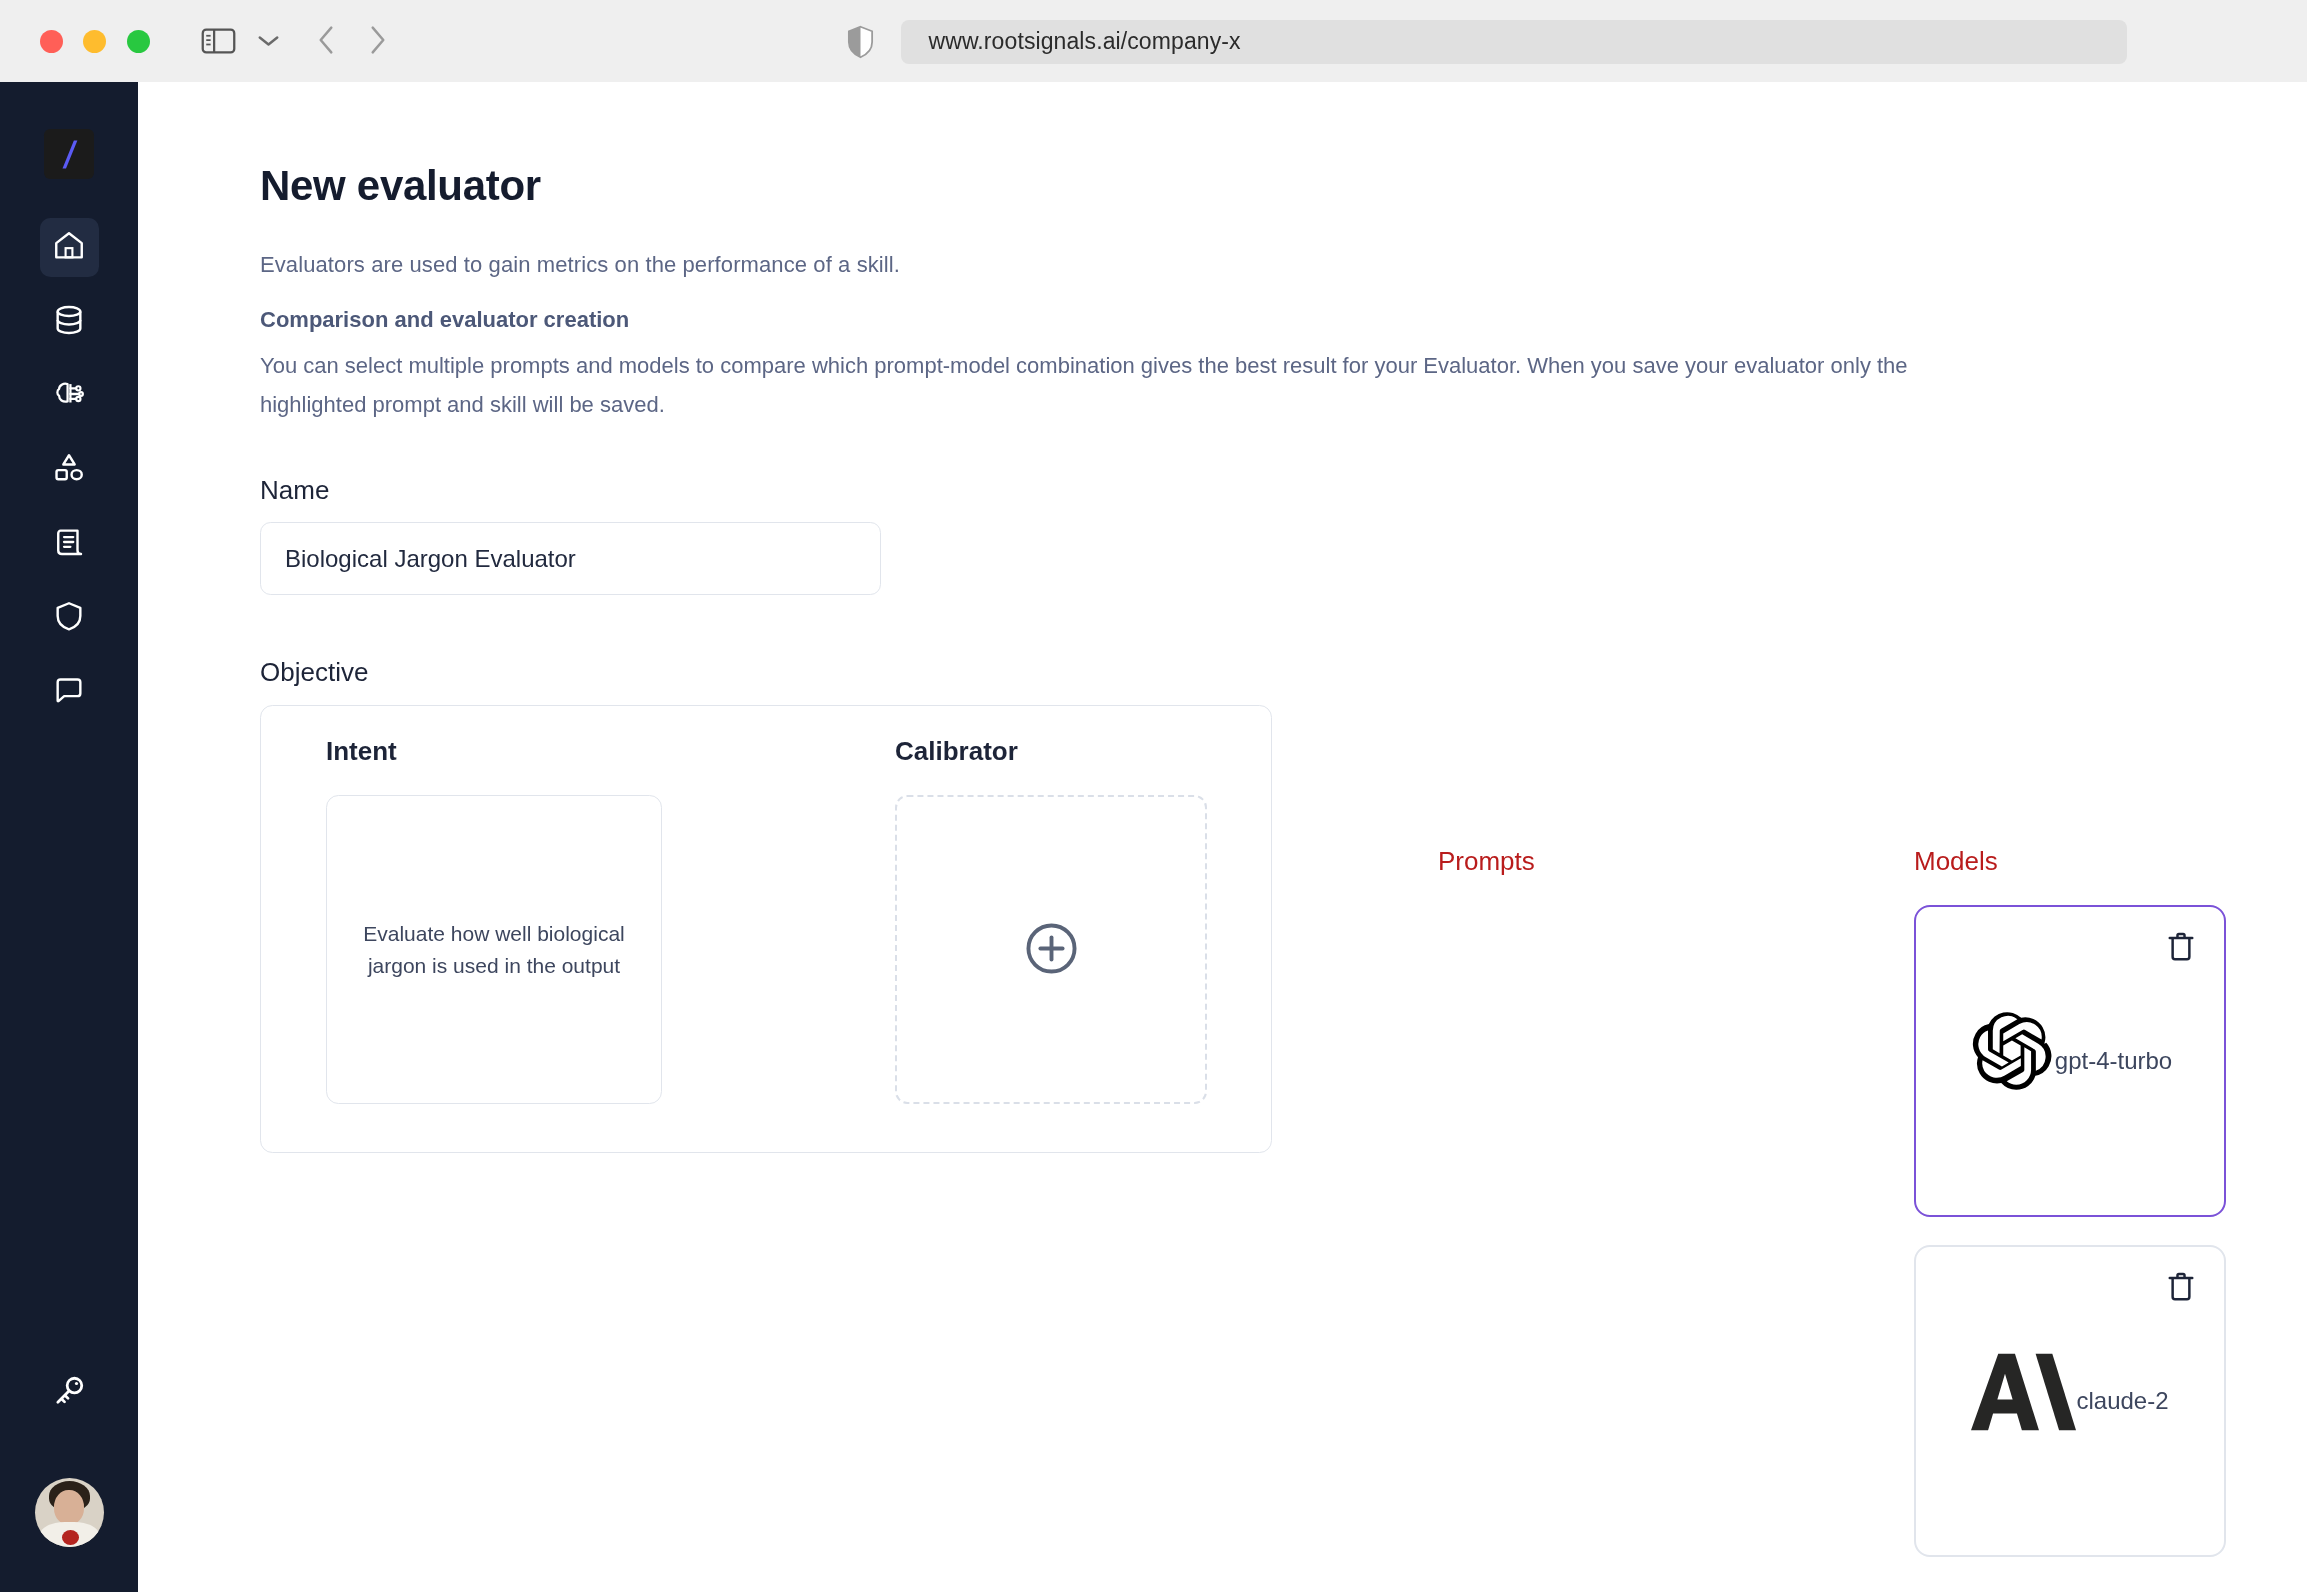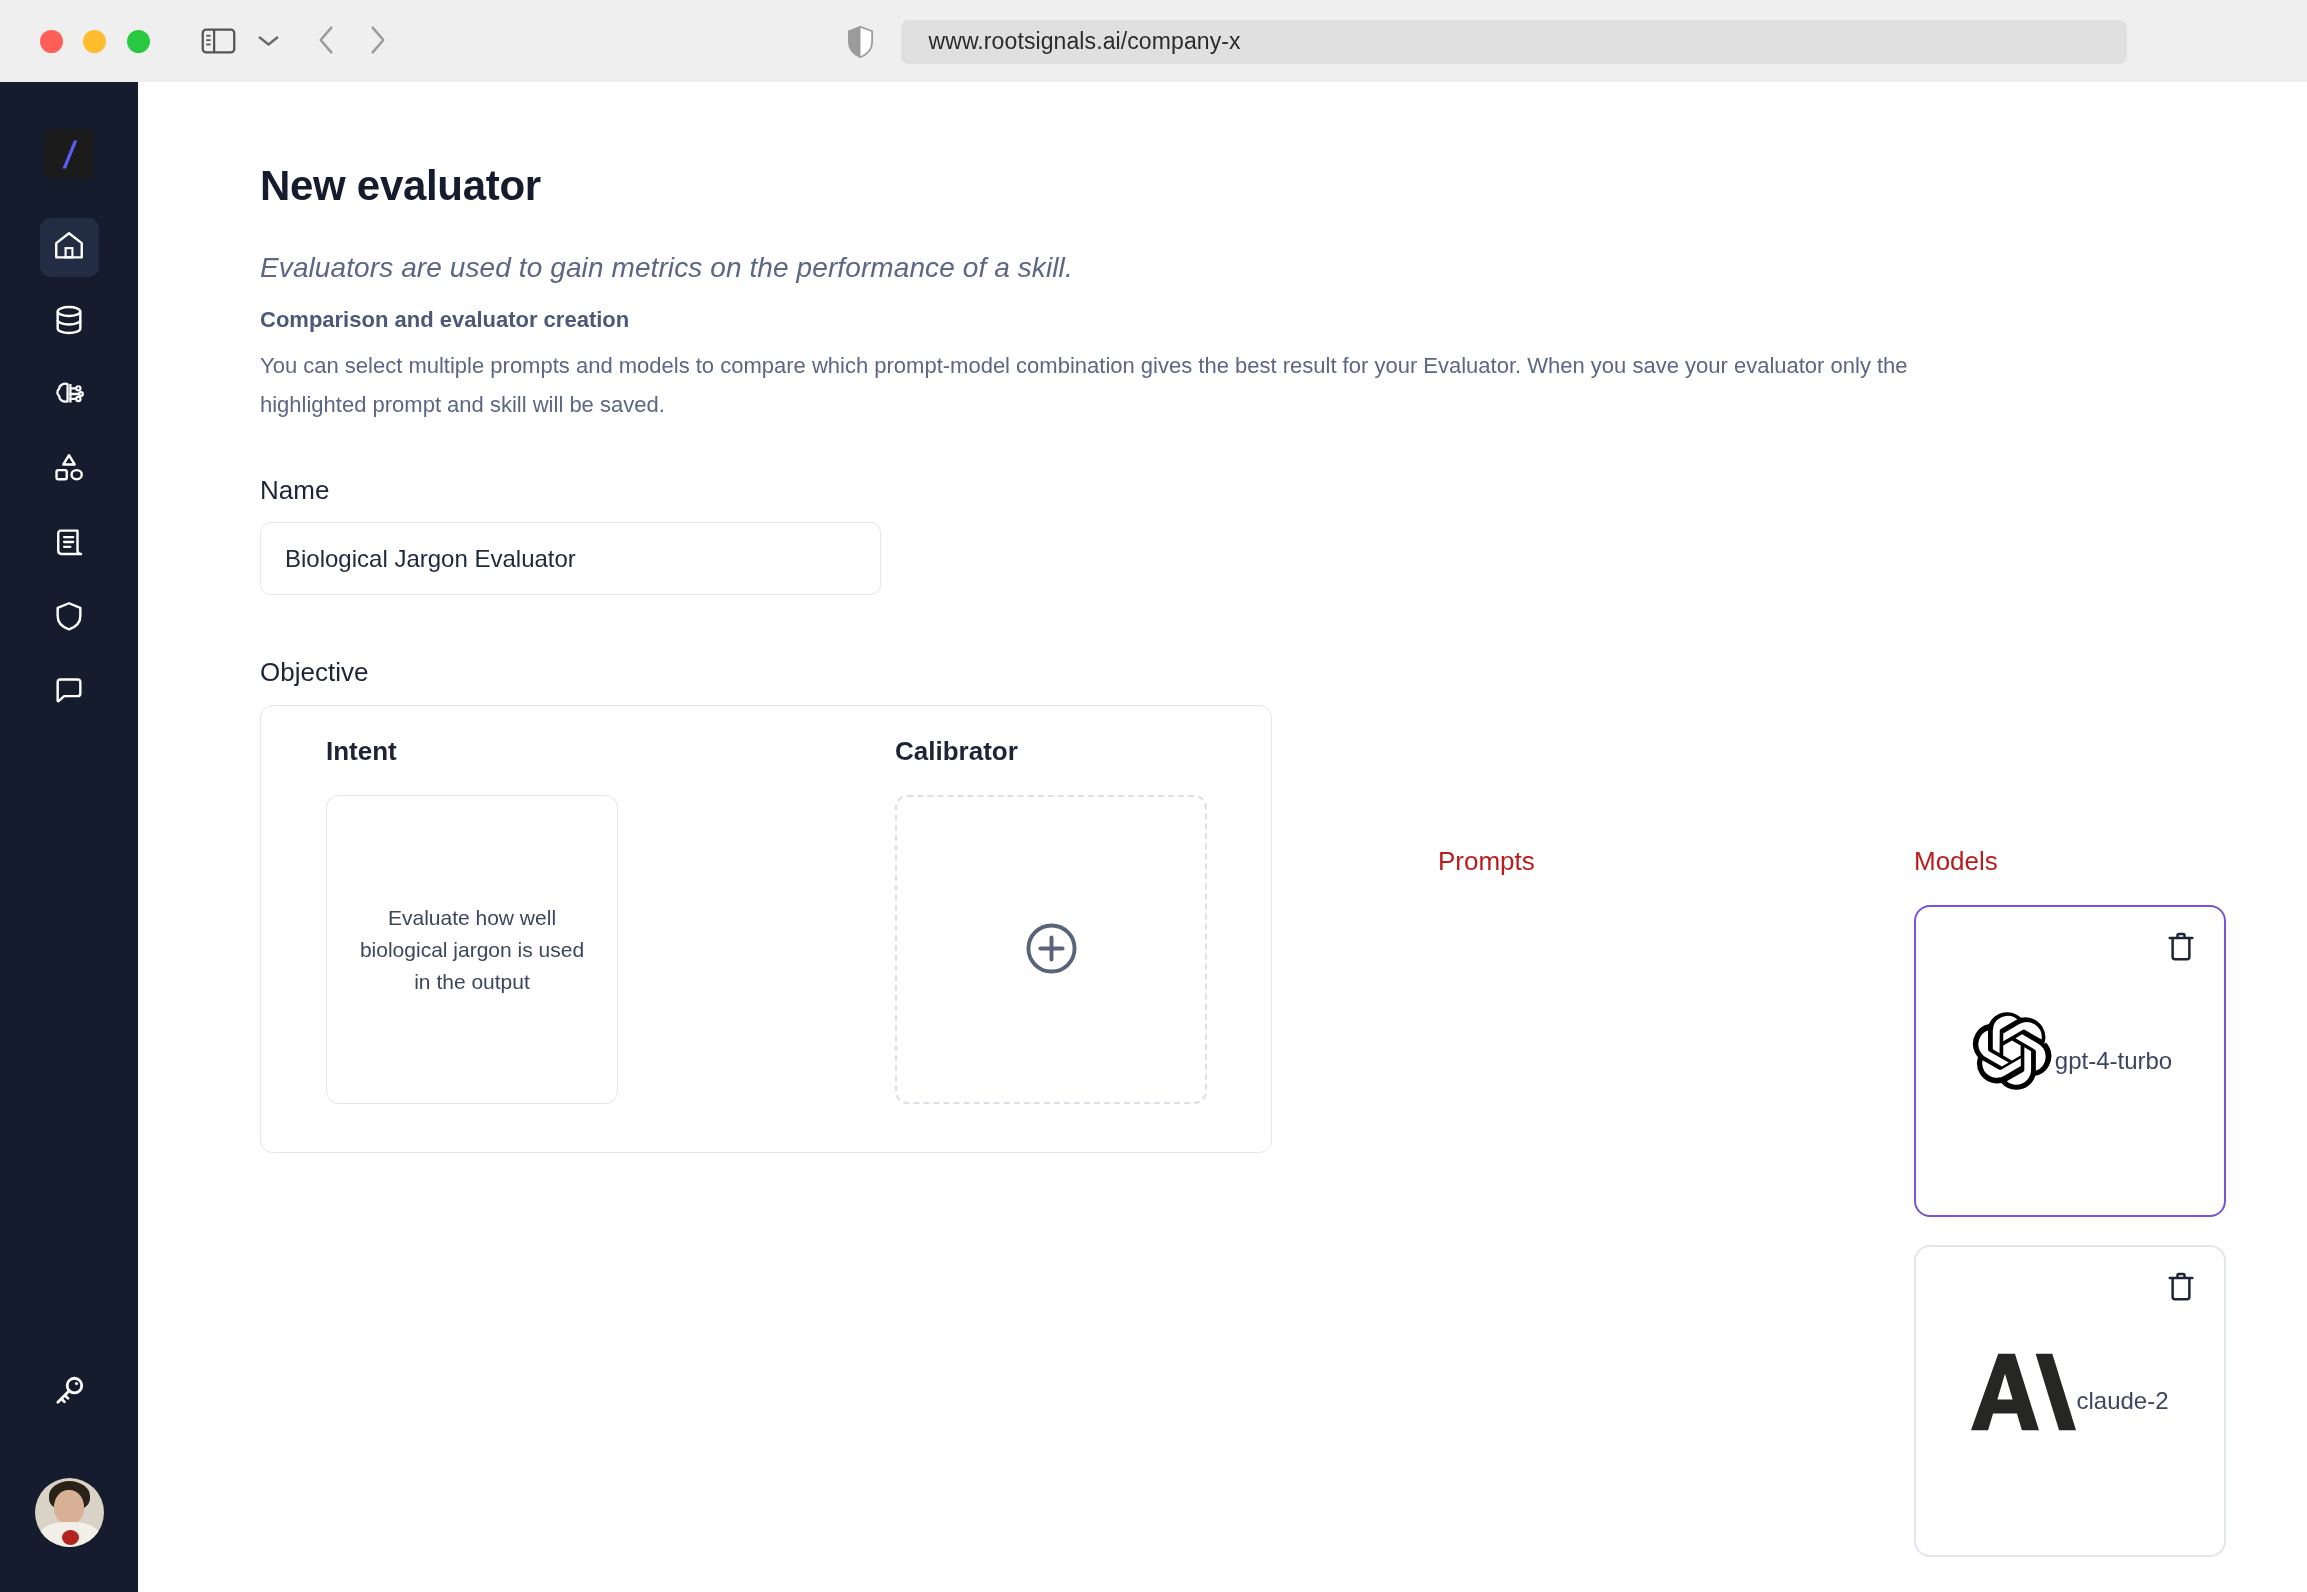--- a/index.html
+++ b/index.html
@@ -184,24 +184,23 @@
     left: 122px; top: 80px;
     font-size: 42px;
     font-weight: bold;
     color: #151c2e;
     letter-spacing: -0.3px;
   }
 
   .lead-text {
     position: absolute;
     left: 122px; top: 170px;
-    font-size: 28px;
+    font-size: 22px;
     color: #5c6685;
     letter-spacing: 0.1px;
-    font-style: italic;
   }
 
   .section-strong {
     position: absolute;
     left: 122px; top: 225px;
     font-size: 22px;
     font-weight: bold;
     color: #4c5878;
   }
 
@@ -255,21 +254,21 @@
   .obj-col-intent { left: 65px; }
   .obj-col-calib { left: 634px; }
   .obj-col-title {
     font-size: 26px;
     color: #1d2438;
     margin-bottom: 28px;
     display: block;
     font-weight: bold;
   }
   .intent-card {
-    width: 292px;
+    width: 336px;
     height: 309px;
     border: 1.8px solid #e1e5ec;
     border-radius: 12.4px;
     background: #fff;
     display: flex;
     align-items: center;
     justify-content: center;
     padding: 12px 25px;
   }
   .intent-card-text {

